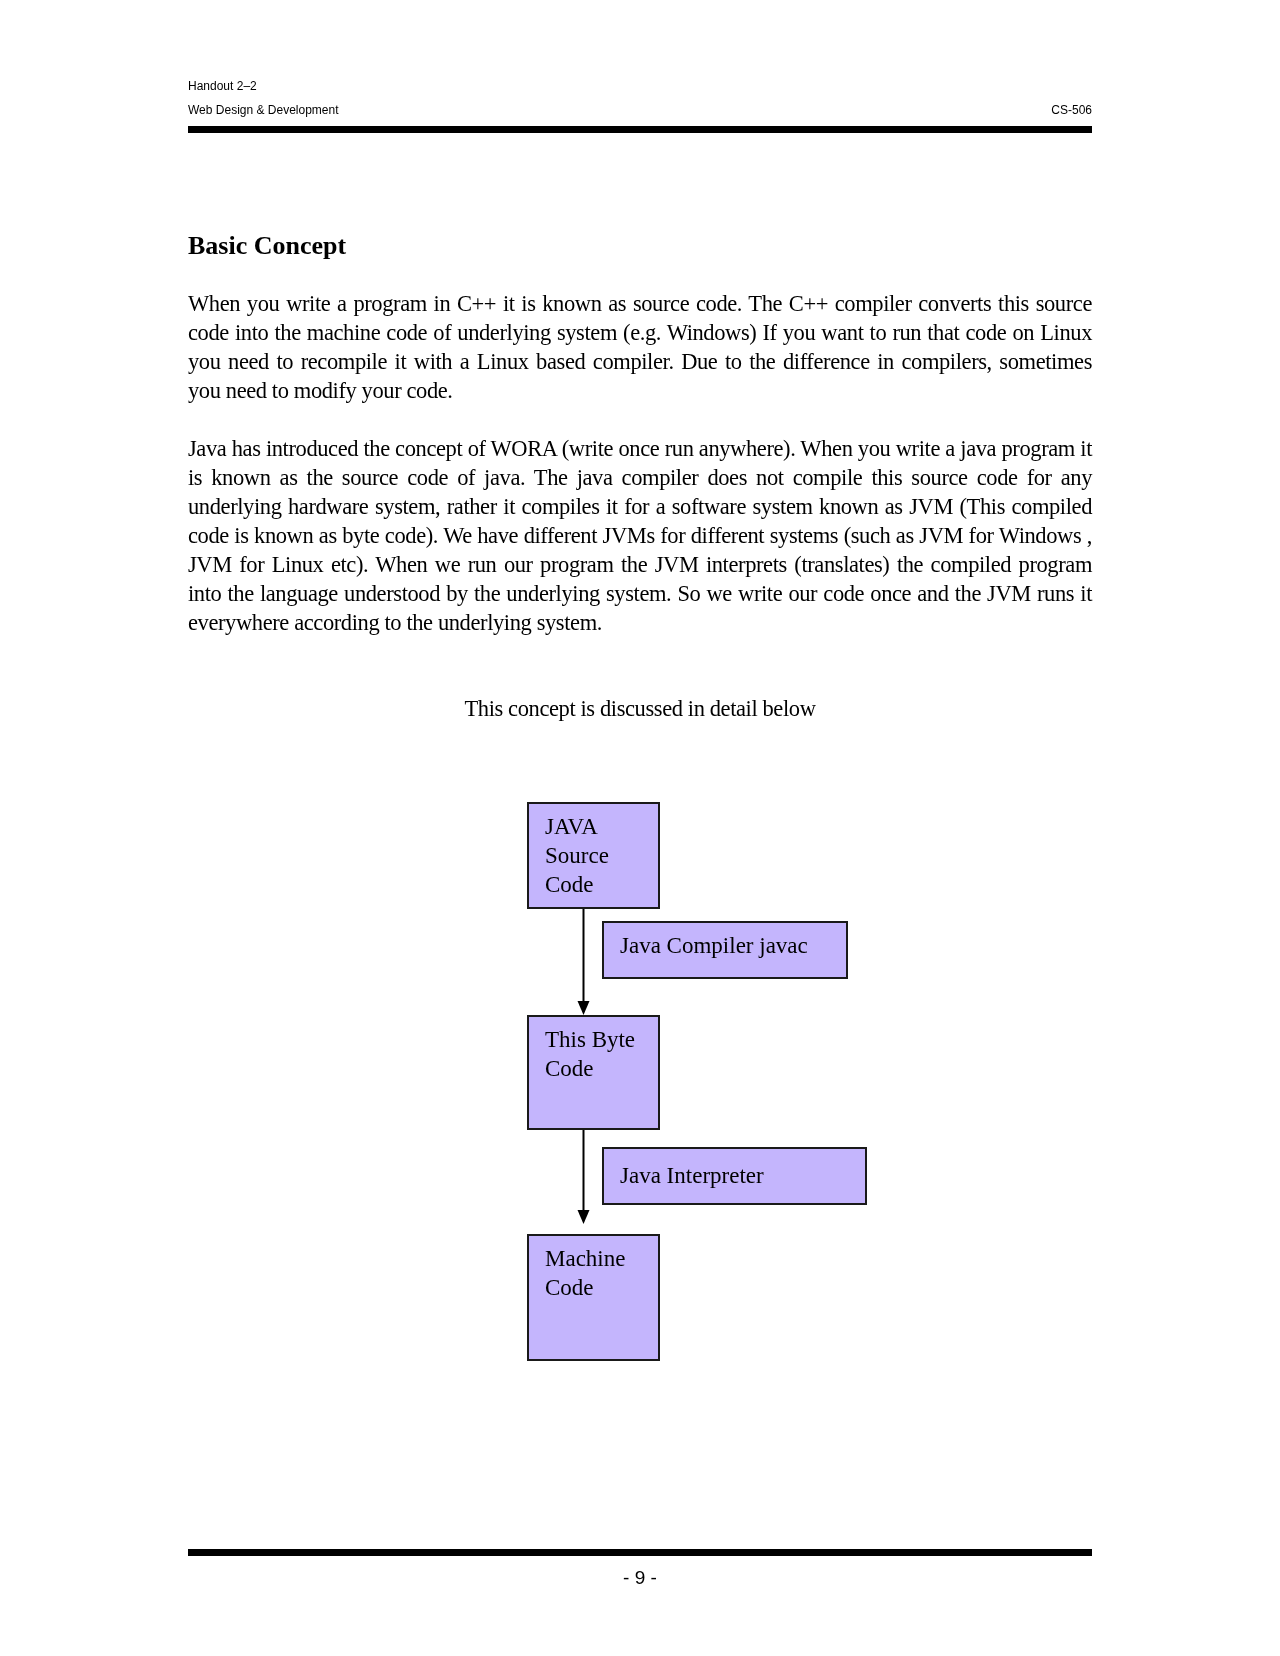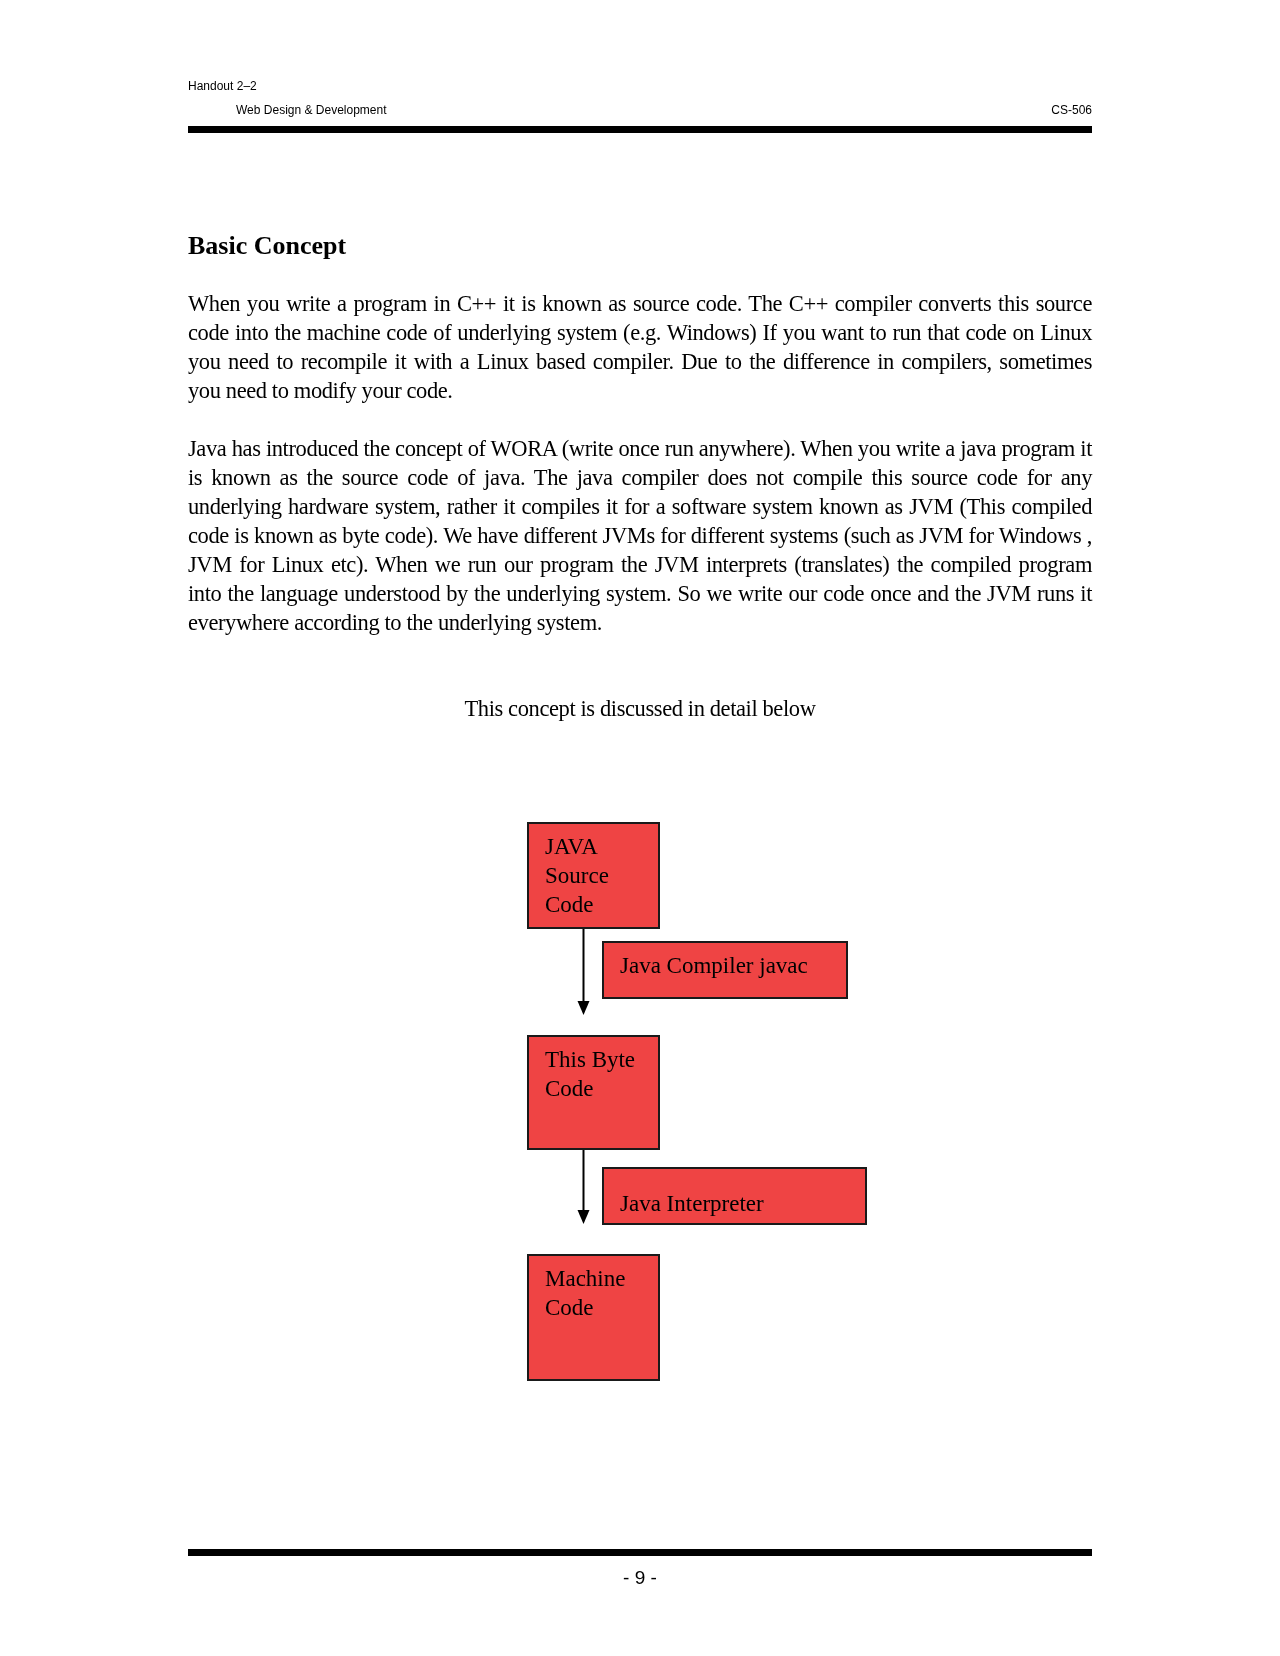--- a/index.html
+++ b/index.html
@@ -1,43 +1,43 @@
 <!DOCTYPE html>
 <html><head>
 <meta charset="utf-8">
 <style>
   html, body { margin: 0; padding: 0; background: #ffffff; }
   body { width: 1280px; height: 1656px; position: relative; overflow: hidden; color: #000; }
   .page { position: absolute; left: 0; top: 0; width: 1280px; height: 1656px; }
   .hdr { position: absolute; font-family: "Liberation Sans", sans-serif; font-size: 12px; line-height: 24px; color: #000; }
   .hdr-l1 { left: 188px; top: 74px; }
-  .hdr-l2 { left: 188px; top: 98px; margin-left: 48px; }
+  .hdr-l2 { left: 188px; top: 98px; }
   .hdr-r  { right: 188px; top: 98px; text-align: right; }
   .rule { position: absolute; left: 188px; width: 904px; height: 7px; background: #000; }
   .rule-top { top: 126px; }
   .rule-bottom { top: 1549px; }
   .title { position: absolute; left: 188px; width: 904px; top: 160px; text-align: center;
            font-family: "Liberation Serif", serif; font-weight: bold; font-size: 32px; line-height: 40px; }
   .heading { position: absolute; left: 188px; top: 230px;
              font-family: "Liberation Serif", serif; font-weight: bold; font-size: 26px; line-height: 32px;
              text-decoration-thickness: 2px; text-underline-offset: 3px; }
   .para { position: absolute; left: 188px; width: 904px;
           font-family: "Liberation Serif", serif; font-size: 22.5px; line-height: 29px;
           text-align: justify; letter-spacing: -0.4px; }
   .p1 { top: 289px; }
   .p2 { top: 434px; }
   .p3 { top: 694px; text-align: center; }
   .box { position: absolute; border: 2px solid #1a1a1a; box-sizing: border-box;
          font-family: "Liberation Serif", serif; font-size: 23px; line-height: 29px;
-         padding: 8px 0 0 16px; background: #ef4444; margin-top: 20px; }
+         padding: 8px 0 0 16px; background: #c4b5fd; }
   .box-src { left: 527px; top: 802px; width: 133px; height: 107px; }
   .box-byte { left: 527px; top: 1015px; width: 133px; height: 115px; }
   .box-mach { left: 527px; top: 1234px; width: 133px; height: 127px; }
   .box-comp { left: 602px; top: 921px; width: 246px; height: 58px; padding-top: 8px; }
-  .box-interp { left: 602px; top: 1147px; width: 265px; height: 58px; padding-top: 20px; }
+  .box-interp { left: 602px; top: 1147px; width: 265px; height: 58px; padding-top: 12px; }
   .arrow { position: absolute; }
   .page-num { position: absolute; left: 188px; width: 904px; top: 1566px; text-align: center;
               font-family: "Liberation Sans", sans-serif; font-size: 19px; line-height: 24px; }
 </style>
 </head>
 <body>
 
 <div class="page">
 
   <div class="hdr hdr-l1">Handout 2–2</div>

